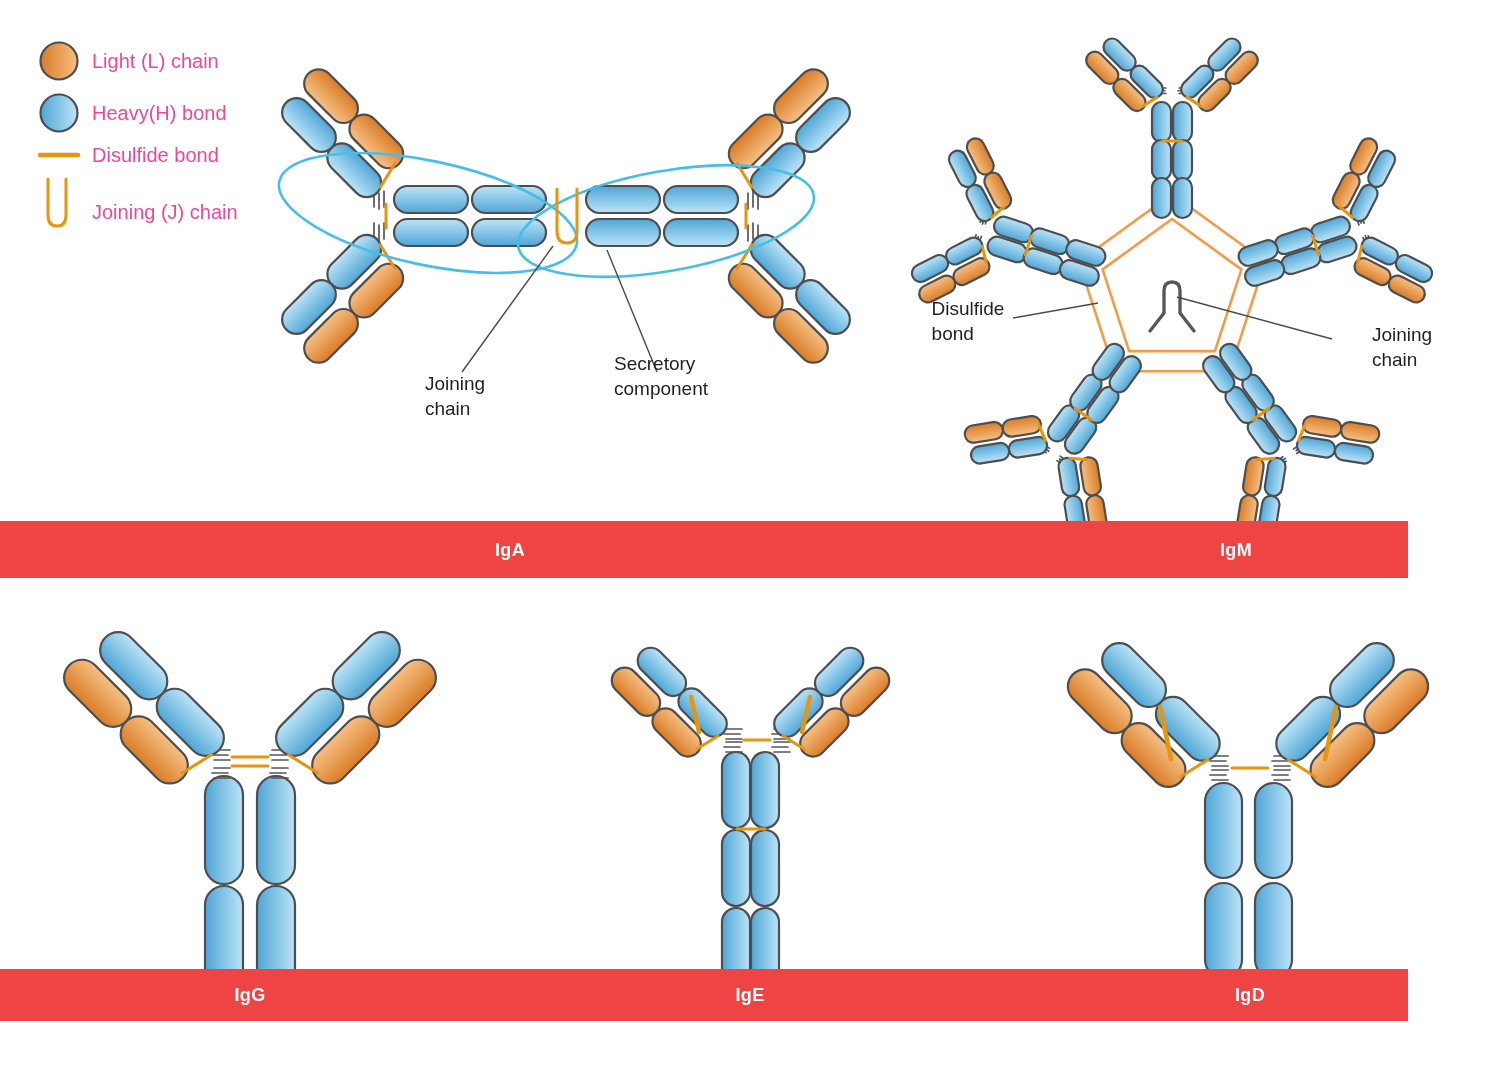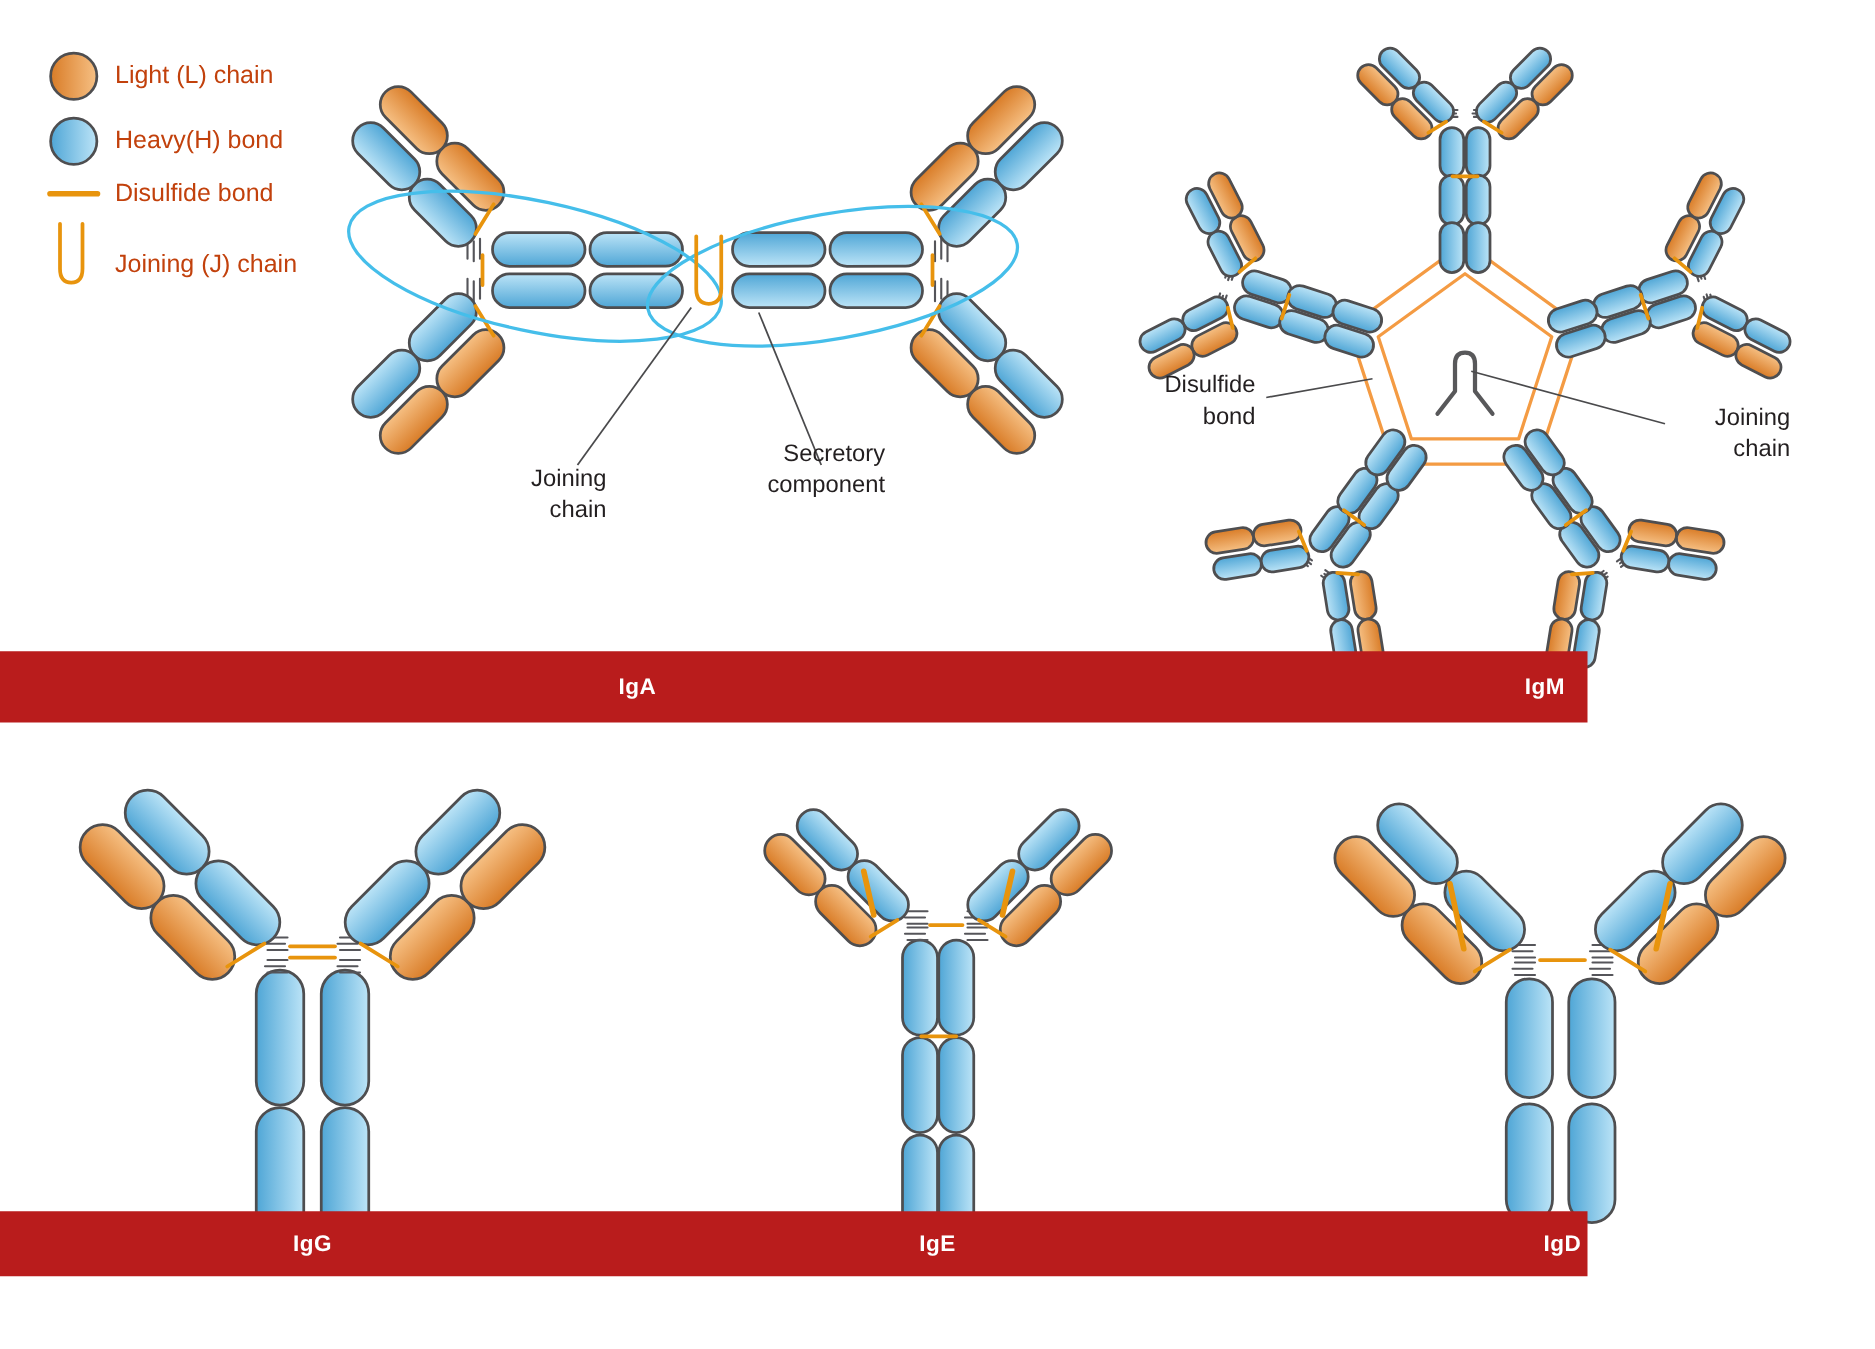--- a/index.html
+++ b/index.html
@@ -12,29 +12,29 @@
   .bond{stroke:#e8940d;stroke-width:3;fill:none;stroke-linecap:round;vector-effect:non-scaling-stroke;}
   .bond-thick{stroke:#e8940d;stroke-width:4.5;fill:none;stroke-linecap:round;vector-effect:non-scaling-stroke;}
   .zzl{stroke:#55555a;stroke-width:1.7;fill:none;stroke-linecap:round;vector-effect:non-scaling-stroke;}
   .pent{stroke:#f49b43;stroke-width:2.6;fill:none;stroke-linejoin:round;}
   .ptr{stroke:#4a4a4c;stroke-width:1.4;fill:none;}
   .sec{stroke:#45beea;stroke-width:2.6;fill:none;}
   .jchain-orange{stroke:#e8940d;stroke-width:3;fill:none;stroke-linecap:round;}
   .jchain-gray{stroke:#58585a;stroke-width:3.4;fill:none;stroke-linecap:round;stroke-linejoin:round;}
   .diagram-label{
     position:absolute;transform:translate(-50%,-50%);
-    font-size:19px;color:#231f20;text-align:right;
+    font-size:19px;color:#231f20;text-align:left;
     white-space:pre-line;line-height:1.32;
   }
   .legend-label{
     position:absolute;transform:translateY(-50%);
-    font-size:20px;color:#c2410c;white-space:nowrap;
+    font-size:20px;color:#ec4899;white-space:nowrap;
   }
   .banner{
-    position:absolute;left:0;width:1270px;background:#b91c1c;
+    position:absolute;left:0;width:1376px;background:#ef4444;padding-left:32px;
   }
   .banner-top{top:521px;height:57px;}
   .banner-bottom{top:969px;height:52px;}
   .banner-label{
     position:absolute;top:50%;transform:translate(-50%,-50%);
     color:#ffffff;font-size:18px;font-weight:600;letter-spacing:.4px;
   }
 </style>
 </head>
 <body>

